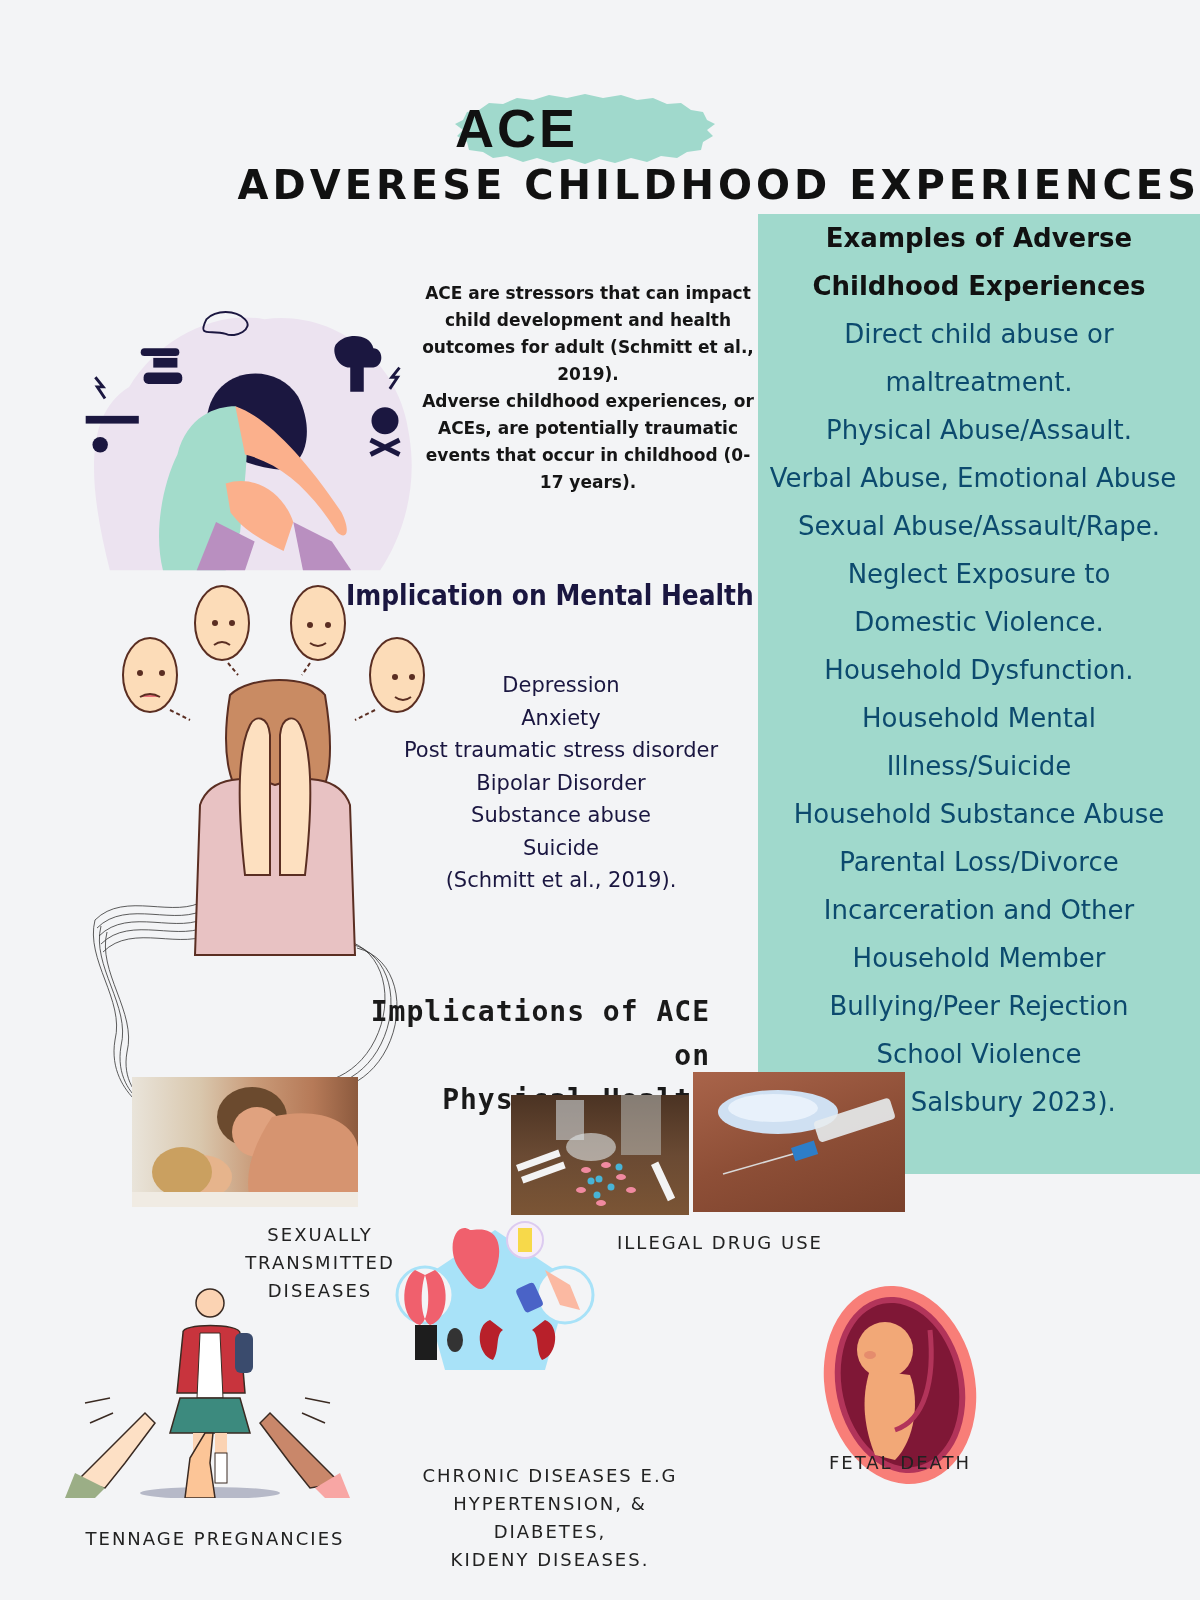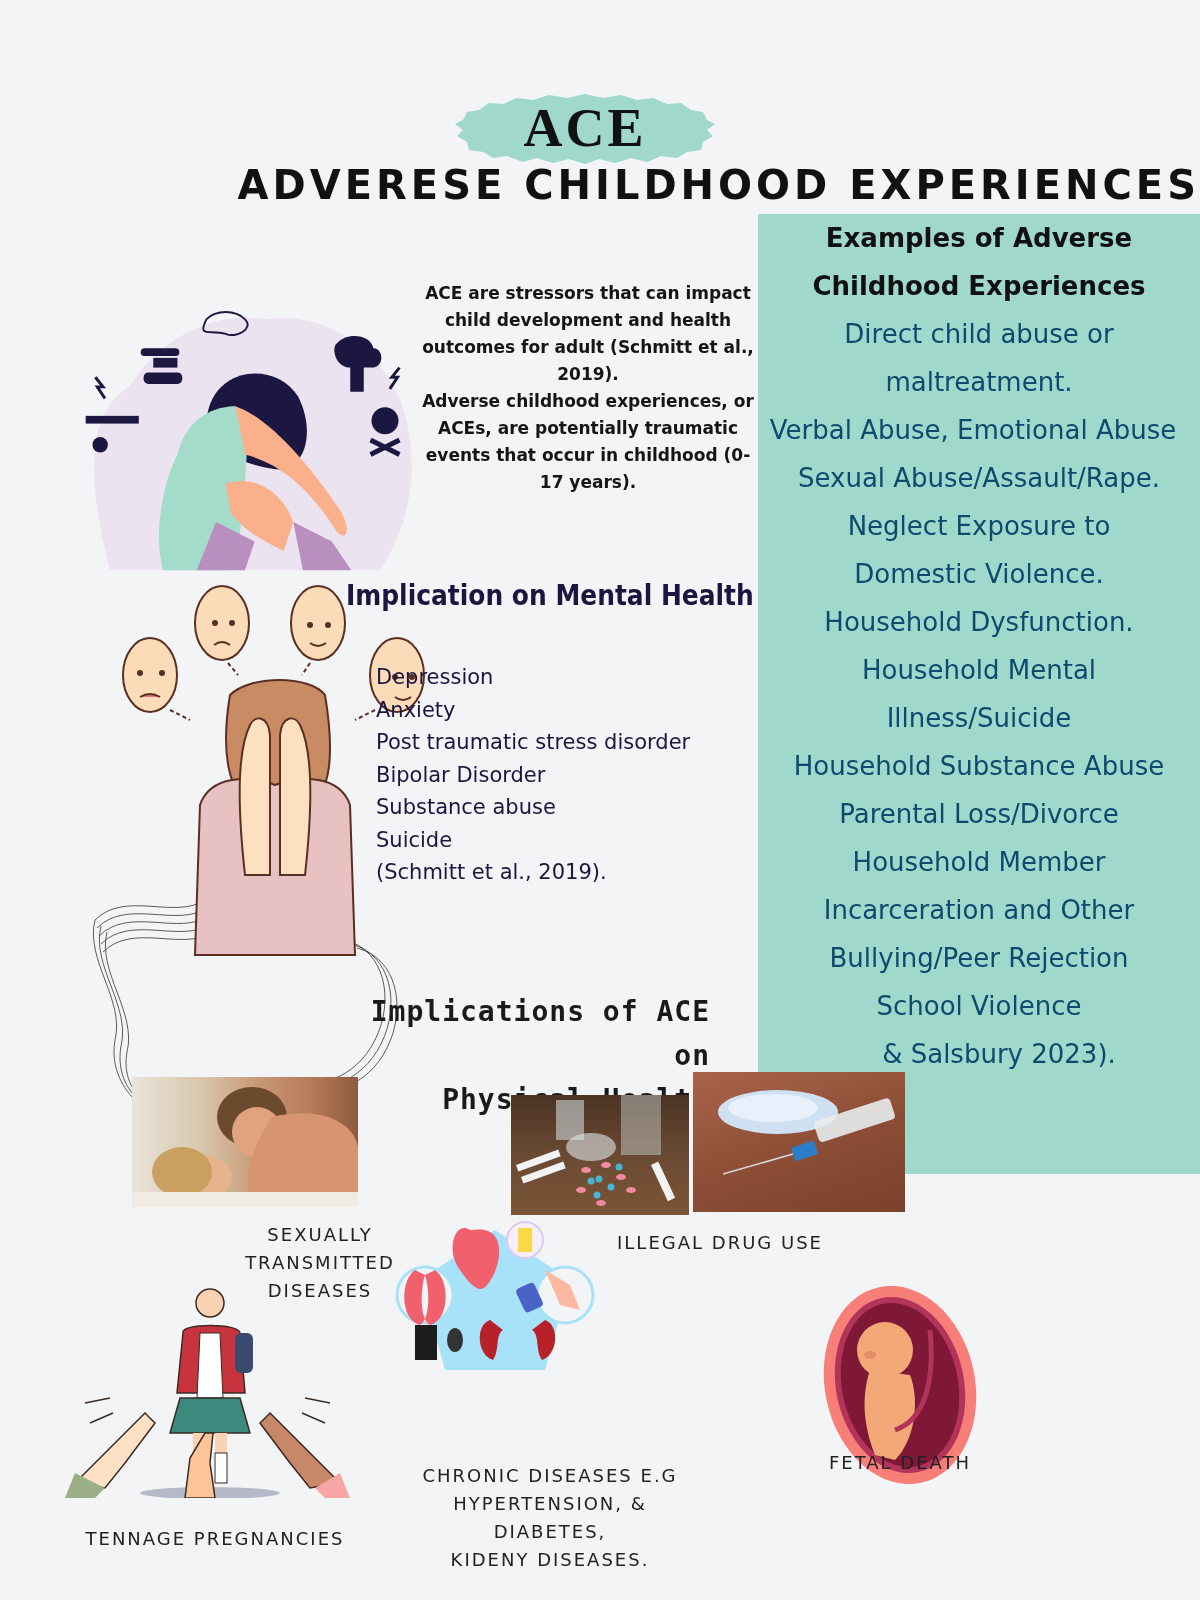--- a/index.html
+++ b/index.html
@@ -1,29 +1,29 @@
 <!DOCTYPE html>
 <html><head>
 <meta charset="utf-8">
 <style>
   html,body{margin:0;padding:0;}
   body{width:1200px;height:1600px;background:#f3f4f6;position:relative;overflow:hidden;font-family:"Liberation Sans",sans-serif;color:#111;}
   .abs{position:absolute;}
   .badge{left:455px;top:92px;width:260px;height:72px;}
   .badge svg{position:absolute;left:0;top:0;}
-  .badge-text{position:absolute;left:0;top:0;width:260px;height:72px;line-height:72px;text-align:center;font-size:54px;font-weight:700;letter-spacing:3px;color:#111;font-family:Liberation Serif, serif;}
+  .badge-text{position:absolute;left:0;top:0;width:260px;height:72px;line-height:72px;font-size:54px;font-weight:700;letter-spacing:3px;color:#111;font-family:Liberation Sans, sans-serif;}
   .subtitle{left:0;top:162px;width:1200px;text-align:right;font-size:40px;font-weight:700;letter-spacing:4px;font-family:"DejaVu Sans",sans-serif;color:#111;}
   .intro{left:418px;top:280px;width:340px;text-align:center;font-size:17px;font-weight:700;line-height:27px;color:#151515;font-family:"DejaVu Sans",sans-serif;}
   .intro p{margin:0;}
   .panel{left:758px;top:214px;width:442px;height:960px;background:#a0d9cc;}
   .panel-title{width:100%;text-align:center;font-family:"DejaVu Sans",sans-serif;font-weight:700;font-size:26px;line-height:48px;margin-top:0;color:#111;}
   .panel-list{width:100%;text-align:center;font-family:"DejaVu Sans",sans-serif;font-size:26px;line-height:48px;color:#0c4a6e;list-style:none;padding:0;margin:0;}
   .panel-list li{white-space:nowrap;}
   .mh-title{left:346px;top:578px;width:410px;text-align:center;font-family:"DejaVu Sans",sans-serif;font-weight:700;font-size:29px;color:#1a1640;transform:scaleX(0.86);transform-origin:left;white-space:nowrap;}
-  .mh-list{left:372px;top:657px;width:354px;text-align:left;font-family:"DejaVu Sans",sans-serif;font-size:21px;line-height:32.5px;color:#1a1640;list-style:none;padding:0;margin:4px;}
+  .mh-list{left:372px;top:657px;width:354px;text-align:center;font-family:"DejaVu Sans",sans-serif;font-size:21px;line-height:32.5px;color:#1a1640;list-style:none;padding:0;margin:12px;}
   .ph-title{left:350px;top:990px;width:360px;text-align:right;font-family:"DejaVu Sans Mono",monospace;font-weight:700;font-size:28px;line-height:44px;color:#1a1a1a;letter-spacing:1px;}
   .cap{font-family:"DejaVu Sans",sans-serif;font-size:18px;letter-spacing:2px;color:#222;text-align:center;line-height:28px;}
   .photo{overflow:hidden;}
 </style>
 </head>
 <body>
 
 <div class="abs badge">
   <svg width="260" height="72" viewBox="0 0 260 72">
     <polygon fill="#a0d9cc" points="130,2 148,6 166,3 182,8 198,6 212,12 226,11 236,18 248,20 252,28 260,32 252,38 258,44 248,50 246,58 232,60 222,66 206,64 192,70 176,66 160,71 144,67 130,72 114,67 98,71 82,66 68,70 52,64 38,66 28,60 14,58 12,50 2,44 8,38 0,32 8,28 12,20 24,18 34,11 48,12 62,6 78,8 94,3 112,6"></polygon>
@@ -64,31 +64,32 @@
 </div>
 
 <div class="abs panel">
   <div class="panel-title">
     <div>Examples of Adverse</div>
     <div>Childhood Experiences</div>
   </div>
   <ul class="panel-list">
     <li>Direct child abuse or</li>
     <li>maltreatment.</li>
+    <li>Physical Abuse/Assault.</li>
     <li style="margin-left:-12px;">Verbal Abuse, Emotional Abuse</li>
     <li>Sexual Abuse/Assault/Rape.</li>
     <li>Neglect Exposure to</li>
     <li>Domestic Violence.</li>
     <li>Household Dysfunction.</li>
     <li>Household Mental</li>
     <li>Illness/Suicide</li>
     <li>Household Substance Abuse</li>
     <li>Parental Loss/Divorce</li>
+    <li>Incarceration and Other</li>
     <li>Household Member</li>
-    <li>Incarceration and Other</li>
     <li>Bullying/Peer Rejection</li>
     <li>School Violence</li>
     <li style="padding-left:40px;">&amp; Salsbury 2023).</li>
   </ul>
 </div>
 
 <div class="abs" style="left:85px;top:880px;width:320px;height:230px;">
   <svg width="320" height="230" viewBox="0 0 320 230" fill="none" stroke="#333" stroke-width="0.8">
     <path d="M10,40 C40,10 90,40 120,20 M12,48 C42,18 92,48 122,28 M14,56 C44,26 94,56 124,36 M16,64 C46,34 96,64 126,44 M18,72 C48,42 98,72 128,52"></path>
     <path d="M10,40 C0,80 40,120 30,160 C25,190 40,210 50,220 M16,46 C6,86 46,126 36,166 C31,196 46,214 56,222 M22,52 C12,92 52,132 42,172 C37,200 52,216 62,224"></path>

